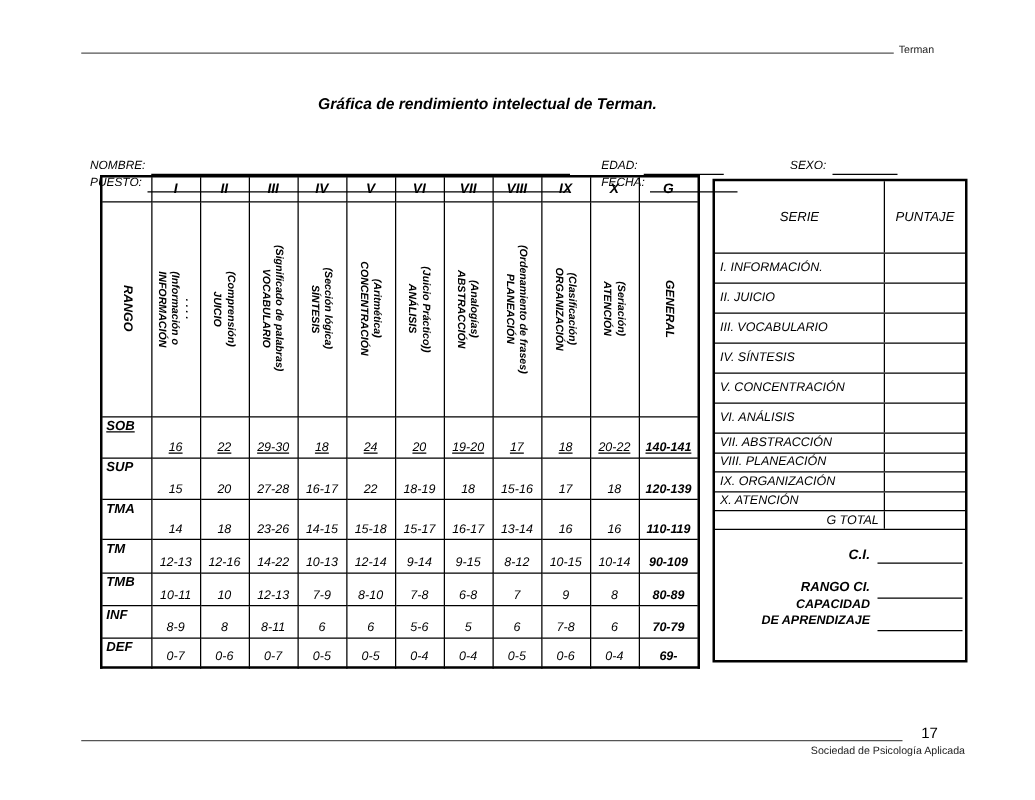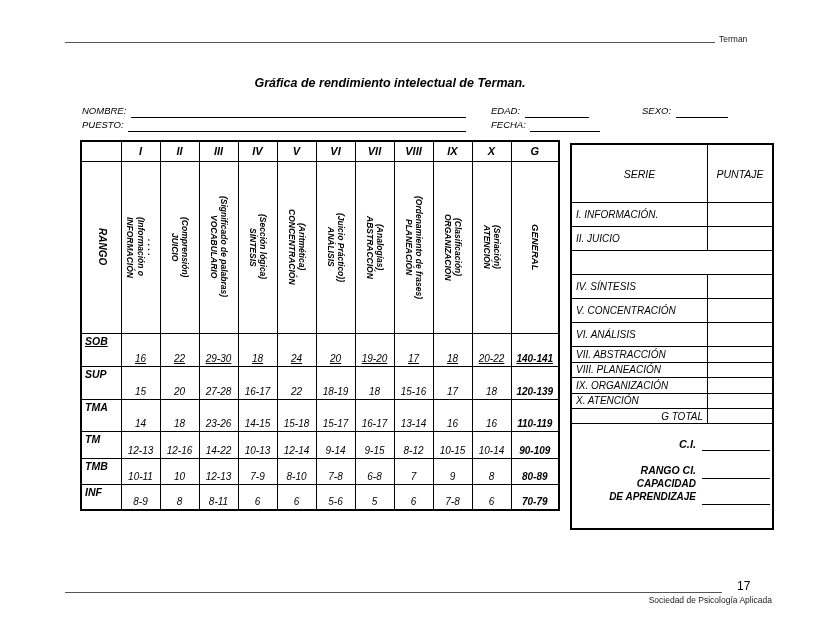--- a/index.html
+++ b/index.html
@@ -9,21 +9,21 @@
   }
   
   .top-rule{position:absolute;left:65px;top:42px;width:650px;border-bottom:1px solid #555;}
   .terman-tag{position:absolute;left:719px;top:34px;font-size:8.5px;color:#222;}
   
   .doc-title{position:absolute;left:0;top:76px;width:780px;text-align:center;
     font-size:12.5px;font-weight:bold;font-style:italic;}
   
   .field-label{font-size:9.5px;font-style:italic;}
   .uline{display:inline-block;border-bottom:1px solid #000;height:10px;vertical-align:bottom;}
-  .frow{position:absolute;left:82px;height:13px;}
+  .frow{position:absolute;left:72px;height:13px;margin-top:22px;}
   .fgroup{position:absolute;top:0;white-space:nowrap;}
   
   table.mtable{position:absolute;left:80px;top:140px;border-collapse:collapse;table-layout:fixed;
     border:2px solid #000;}
   table.mtable td{border:1px solid #000;padding:0;overflow:hidden;}
   .num-cell{font-size:11px;font-weight:bold;font-style:italic;text-align:center;vertical-align:middle;}
   .vhead-row td{vertical-align:middle;}
   .vwrap{display:flex;justify-content:center;align-items:center;height:170px;}
   .vtext{writing-mode:vertical-lr;text-align:center;font-style:italic;font-weight:bold;
     font-size:8.5px;line-height:1.25;max-height:168px;}
@@ -299,35 +299,50 @@
           <td class="val">8-11</td>
           <td class="val">6</td>
           <td class="val">6</td>
           <td class="val">5-6</td>
           <td class="val">5</td>
           <td class="val">6</td>
           <td class="val">7-8</td>
           <td class="val">6</td>
           <td class="val gval">70-79</td>
         </tr>
+        <tr style="height: 24px;">
+          <td class="rlabel">DEF</td>
+          <td class="val">0-7</td>
+          <td class="val">0-6</td>
+          <td class="val">0-7</td>
+          <td class="val">0-5</td>
+          <td class="val">0-5</td>
+          <td class="val">0-4</td>
+          <td class="val">0-4</td>
+          <td class="val">0-5</td>
+          <td class="val">0-6</td>
+          <td class="val">0-4</td>
+          <td class="val gval">69-</td>
+        </tr>
       </tbody>
   </table>
 
   <div class="spanel">
     <div class="sp-row sp-header">
       <div class="sp-serie">SERIE</div>
       <div class="sp-punt">PUNTAJE</div>
     </div>
     <div id="sp-items" style="display:contents;"><div class="sp-row sp-item">
           <div class="sp-serie">I. INFORMACIÓN.</div>
           <div class="sp-punt"></div>
         </div><div class="sp-row sp-item">
           <div class="sp-serie">II. JUICIO</div>
           <div class="sp-punt"></div>
         </div><div class="sp-row sp-item">
+          <div class="sp-serie">III. VOCABULARIO</div>
           <div class="sp-punt"></div>
         </div><div class="sp-row sp-item">
           <div class="sp-serie">IV. SÍNTESIS</div>
           <div class="sp-punt"></div>
         </div><div class="sp-row sp-item">
           <div class="sp-serie">V. CONCENTRACIÓN</div>
           <div class="sp-punt"></div>
         </div><div class="sp-row sp-item">
           <div class="sp-serie">VI. ANÁLISIS</div>
           <div class="sp-punt"></div>

